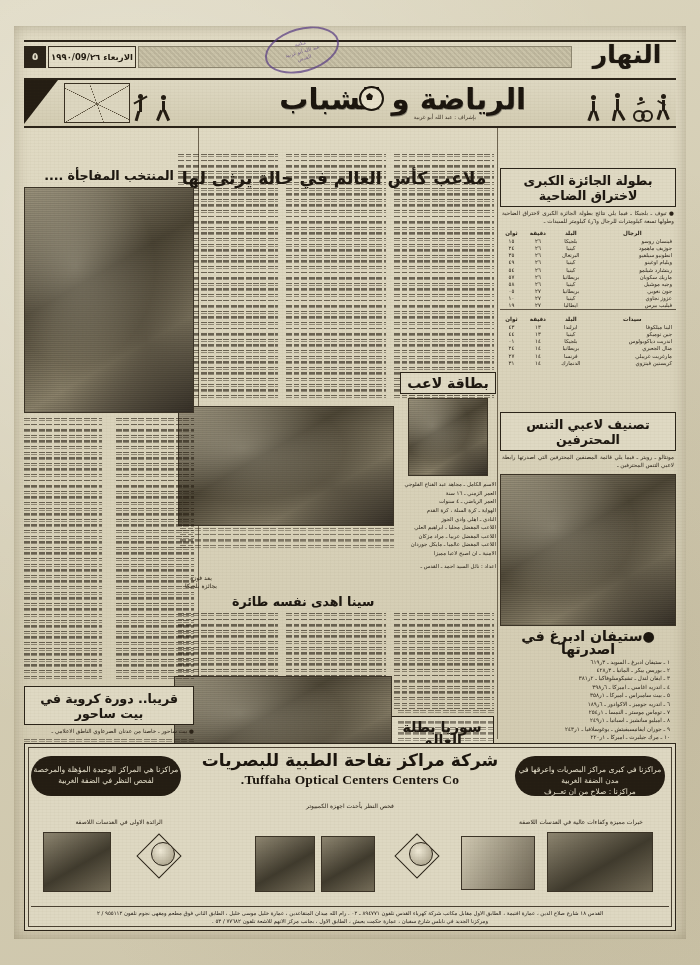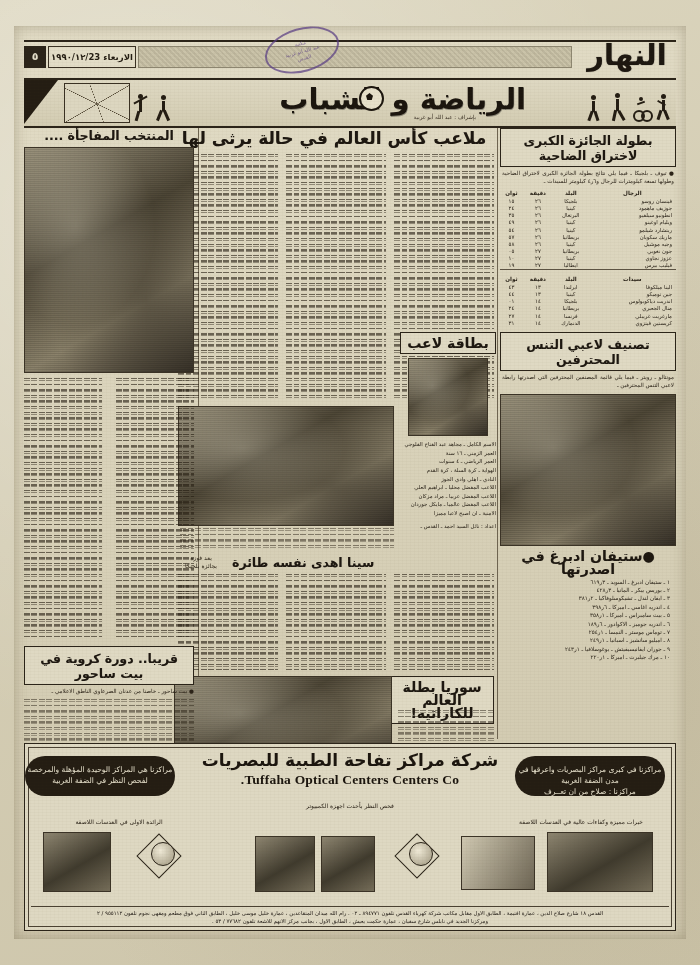--- a/index.html
+++ b/index.html
@@ -42,21 +42,21 @@
     border:1px solid #3a3123;background:#e3ddc7;color:#241d13;
     font-size:8.5px;line-height:20px;text-align:center;font-weight:bold;letter-spacing:.3px;
   }
   .mast-grey{
     position:absolute;left:114px;right:104px;top:6px;height:20px;
     background:repeating-linear-gradient(45deg,#bdb69d 0 2px,#cac3a9 2px 4px);
     border:1px solid #8d8670;
   }
   .nahar{
     position:absolute;right:0;top:0;width:98px;height:30px;
-    color:#1d1710;font-size:29px;font-weight:bold;line-height:30px;text-align:center;
+    color:#1d1710;font-size:25px;font-weight:bold;line-height:30px;text-align:center;
     font-family:"DejaVu Sans",sans-serif;letter-spacing:-1px;
     text-shadow:0 0 1px rgba(0,0,0,.6);
   }
   .stamp{
     position:absolute;left:240px;top:-12px;width:76px;height:44px;
     border:2px solid #5b3f86;border-radius:50%;
     transform:rotate(-16deg);opacity:.72;
     color:#5b3f86;font-size:5px;text-align:center;line-height:1.5;padding-top:10px;
     box-sizing:border-box;
   }
@@ -109,20 +109,21 @@
   .body{position:absolute;left:10px;right:10px;top:102px;bottom:200px;}
   .col{position:absolute;top:0;bottom:0;}
   .col-right{right:0;width:176px;}
   .col-mid{right:182px;width:320px;}
   .col-left{left:0;width:170px;}
   .vrule{position:absolute;top:0;bottom:0;width:1px;background:#6e6450;}
   
   .hl{
     font-weight:bold;color:#1d1710;text-align:center;letter-spacing:.3px;
     text-shadow:.3px .3px 0 rgba(0,0,0,.25);
+    margin-top:40px;
   }
   .hl-main{font-size:17px;line-height:20px;}
   .hl-sec{font-size:12.5px;line-height:15px;}
   .hl-sm{font-size:14px;line-height:13px;}
   .hl-box{
     border:1px solid #2b2419;padding:4px 3px 3px;background:#dfd9c3;
   }
   .kicker{font-size:6px;color:#2e2619;text-align:center;line-height:8px;}
   .lede{font-size:5.6px;line-height:7.6px;color:#2b2318;text-align:justify;}
   
@@ -174,21 +175,21 @@
     position:absolute;left:0;right:0;top:28px;text-align:center;
     font-size:13.5px;font-weight:bold;color:#1b150e;letter-spacing:.2px;
     font-family:"Liberation Serif",serif;
   }
   .ad-pill{
     position:absolute;top:12px;width:150px;height:40px;border-radius:22px;
     background:#241d13;color:#e8e2cd;text-align:center;
     font-size:7.5px;line-height:11px;padding-top:8px;box-sizing:border-box;
   }
   .ad-pill.r{right:10px;}
-  .ad-pill.l{left:0;}
+  .ad-pill.l{left:6px;}
   .ad-note{position:absolute;font-size:6px;color:#2b2318;text-align:center;}
   .ad-photo{position:absolute;border:1px solid #3b3326;
     background:linear-gradient(150deg,#8d8570,#3f3a2d 55%,#756d59);}
   .lens{
     position:absolute;width:34px;height:34px;border-radius:50%;
     border:1px solid #2b2419;background:radial-gradient(circle at 40% 38%,#efe9d6,#9d9madding);
   }
   .diamond{
     position:absolute;width:30px;height:30px;background:#ddd7c1;
     border:1px solid #2b2419;transform:rotate(45deg);
@@ -201,21 +202,21 @@
 </style>
 </head>
 <body>
 
 <div class="page">
 <div class="sheet">
 
   <div class="masthead">
     <div class="mast-rule"></div>
     <div class="pagebox">٥</div>
-    <div class="datebox">الاربعاء ١٩٩٠/١٢/23</div>
+    <div class="datebox">الاربعاء ١٩٩٠/09/٢٦</div>
     <div class="mast-grey"></div>
     <div class="nahar">النهار</div>
     <div class="stamp">
       <i>مكتبة</i>
       <i>عبد الله أبو غربية</i>
       <i>القدس</i>
     </div>
   </div>
 
   <div class="banner">

